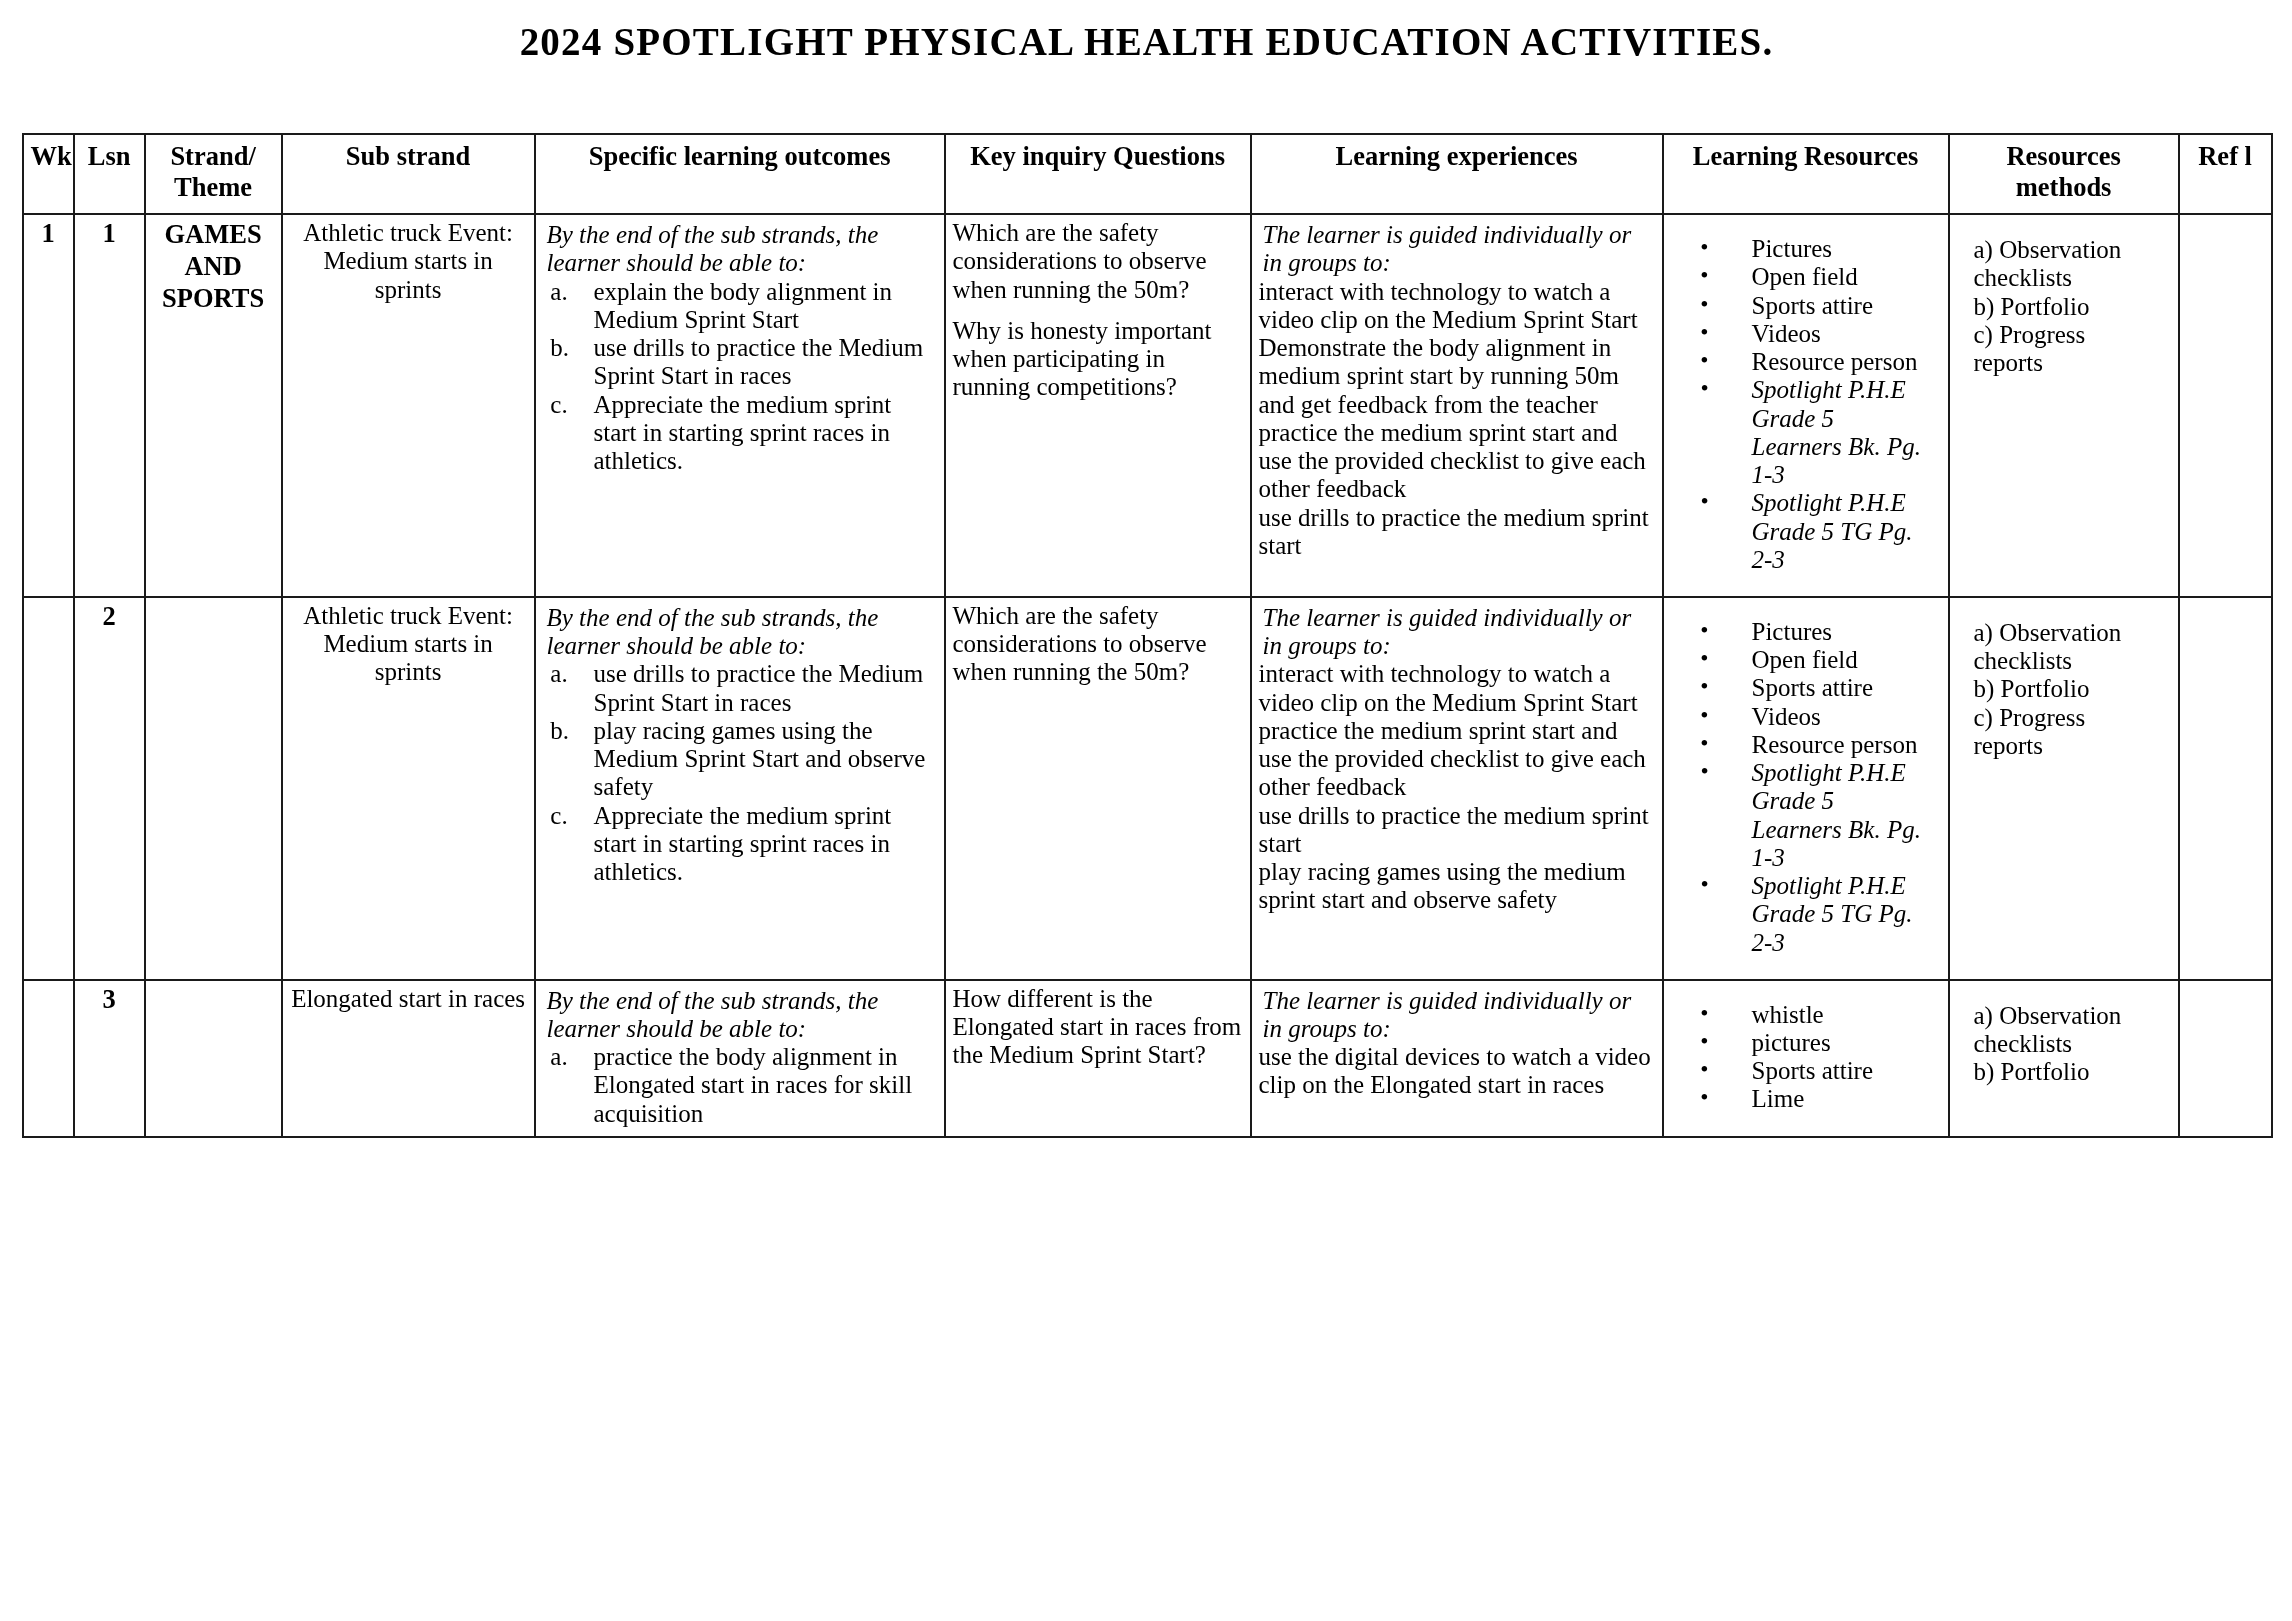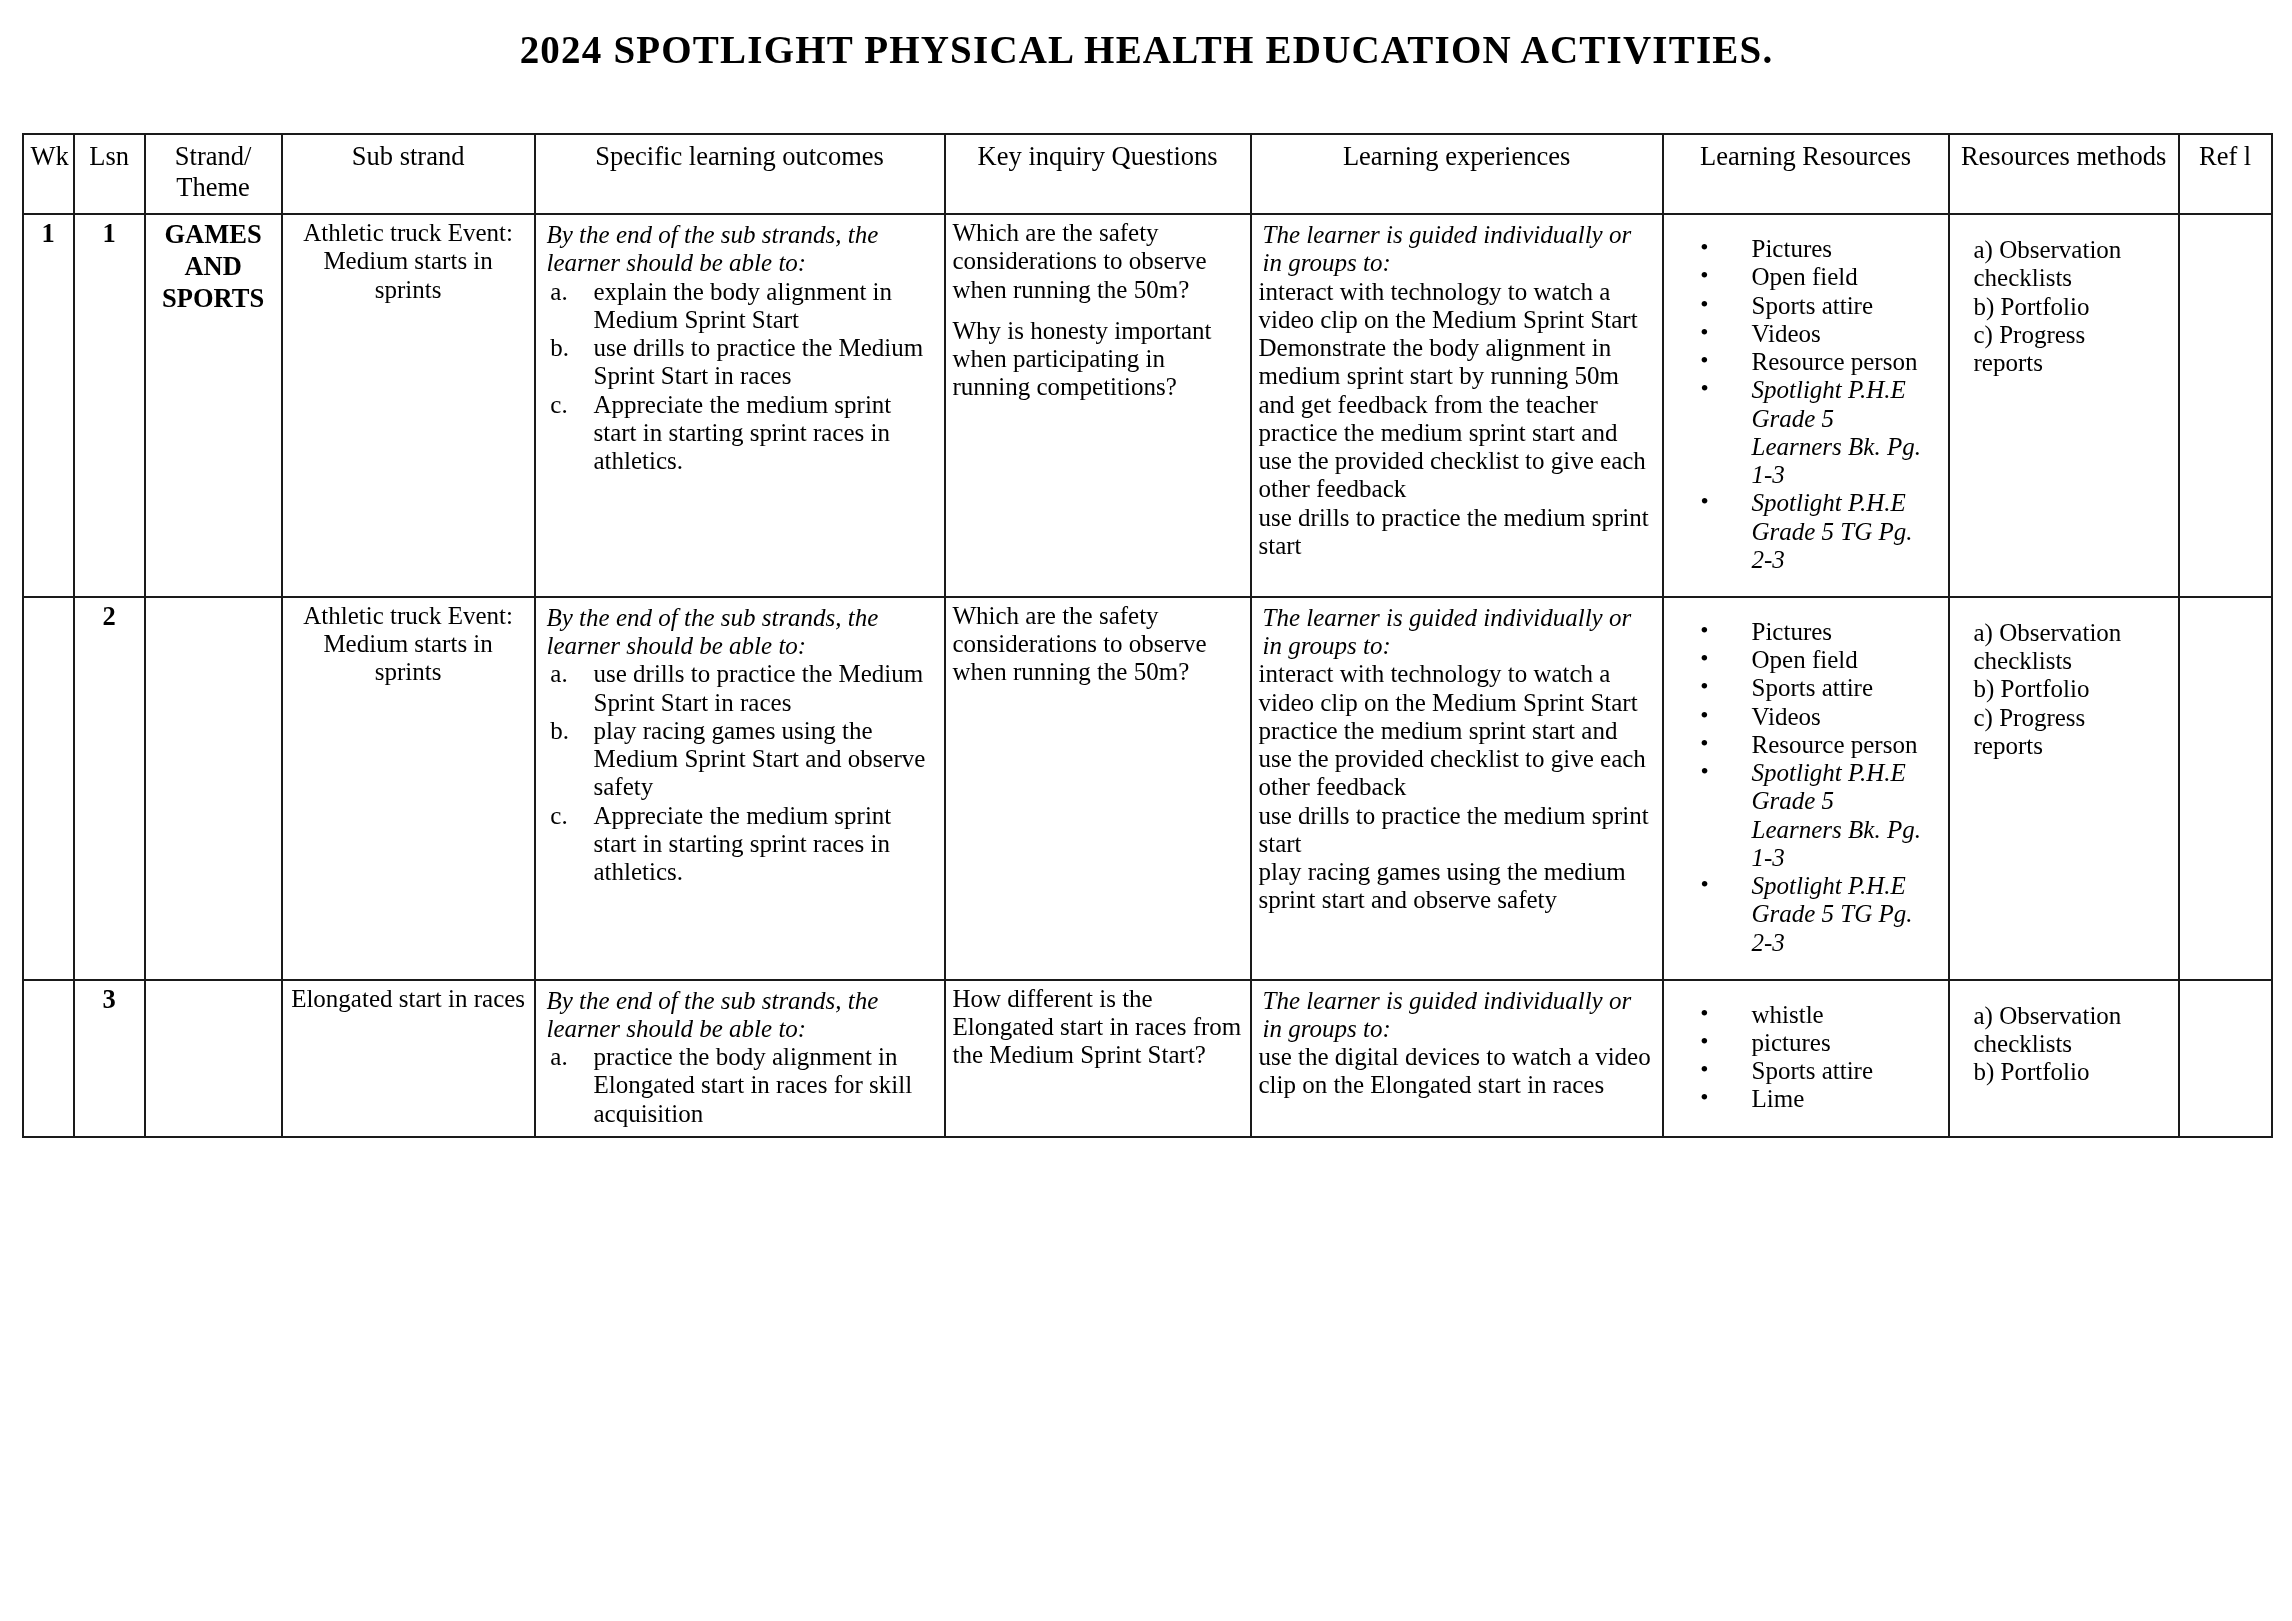--- a/index.html
+++ b/index.html
@@ -23,21 +23,21 @@
   }
   .title-block {
     text-align: center;
     padding-top: 13.7px;
   }
   .doc-title {
     font-size: 39px;
     font-weight: bold;
     letter-spacing: 1.2px;
     line-height: 1.25;
-    margin: 12px;
+    margin: 4px;
     padding: 0 39px;
   }
   .doc-subtitle {
     font-size: 37px;
     font-weight: bold;
     letter-spacing: 0.6px;
     line-height: 1.3;
     margin: 9.8px 0 0 0;
     padding: 0 39px;
   }
@@ -57,21 +57,21 @@
   }
   table.scheme th,
   table.scheme td {
     border: 2px solid #1a1a1a;
     vertical-align: top;
     padding: 3.9px 6.9px 5.9px 6.9px;
     box-sizing: border-box;
   }
   table.scheme thead th {
     text-align: center;
-    font-weight: normal;
+    font-weight: bold;
     font-size: 26.5px;
     padding-top: 5.9px;
     padding-bottom: 9.8px;
     line-height: 1.18;
     height: 67px;
     vertical-align: top;
   }
 
   
   col.c-wk     { width: 51px; }

